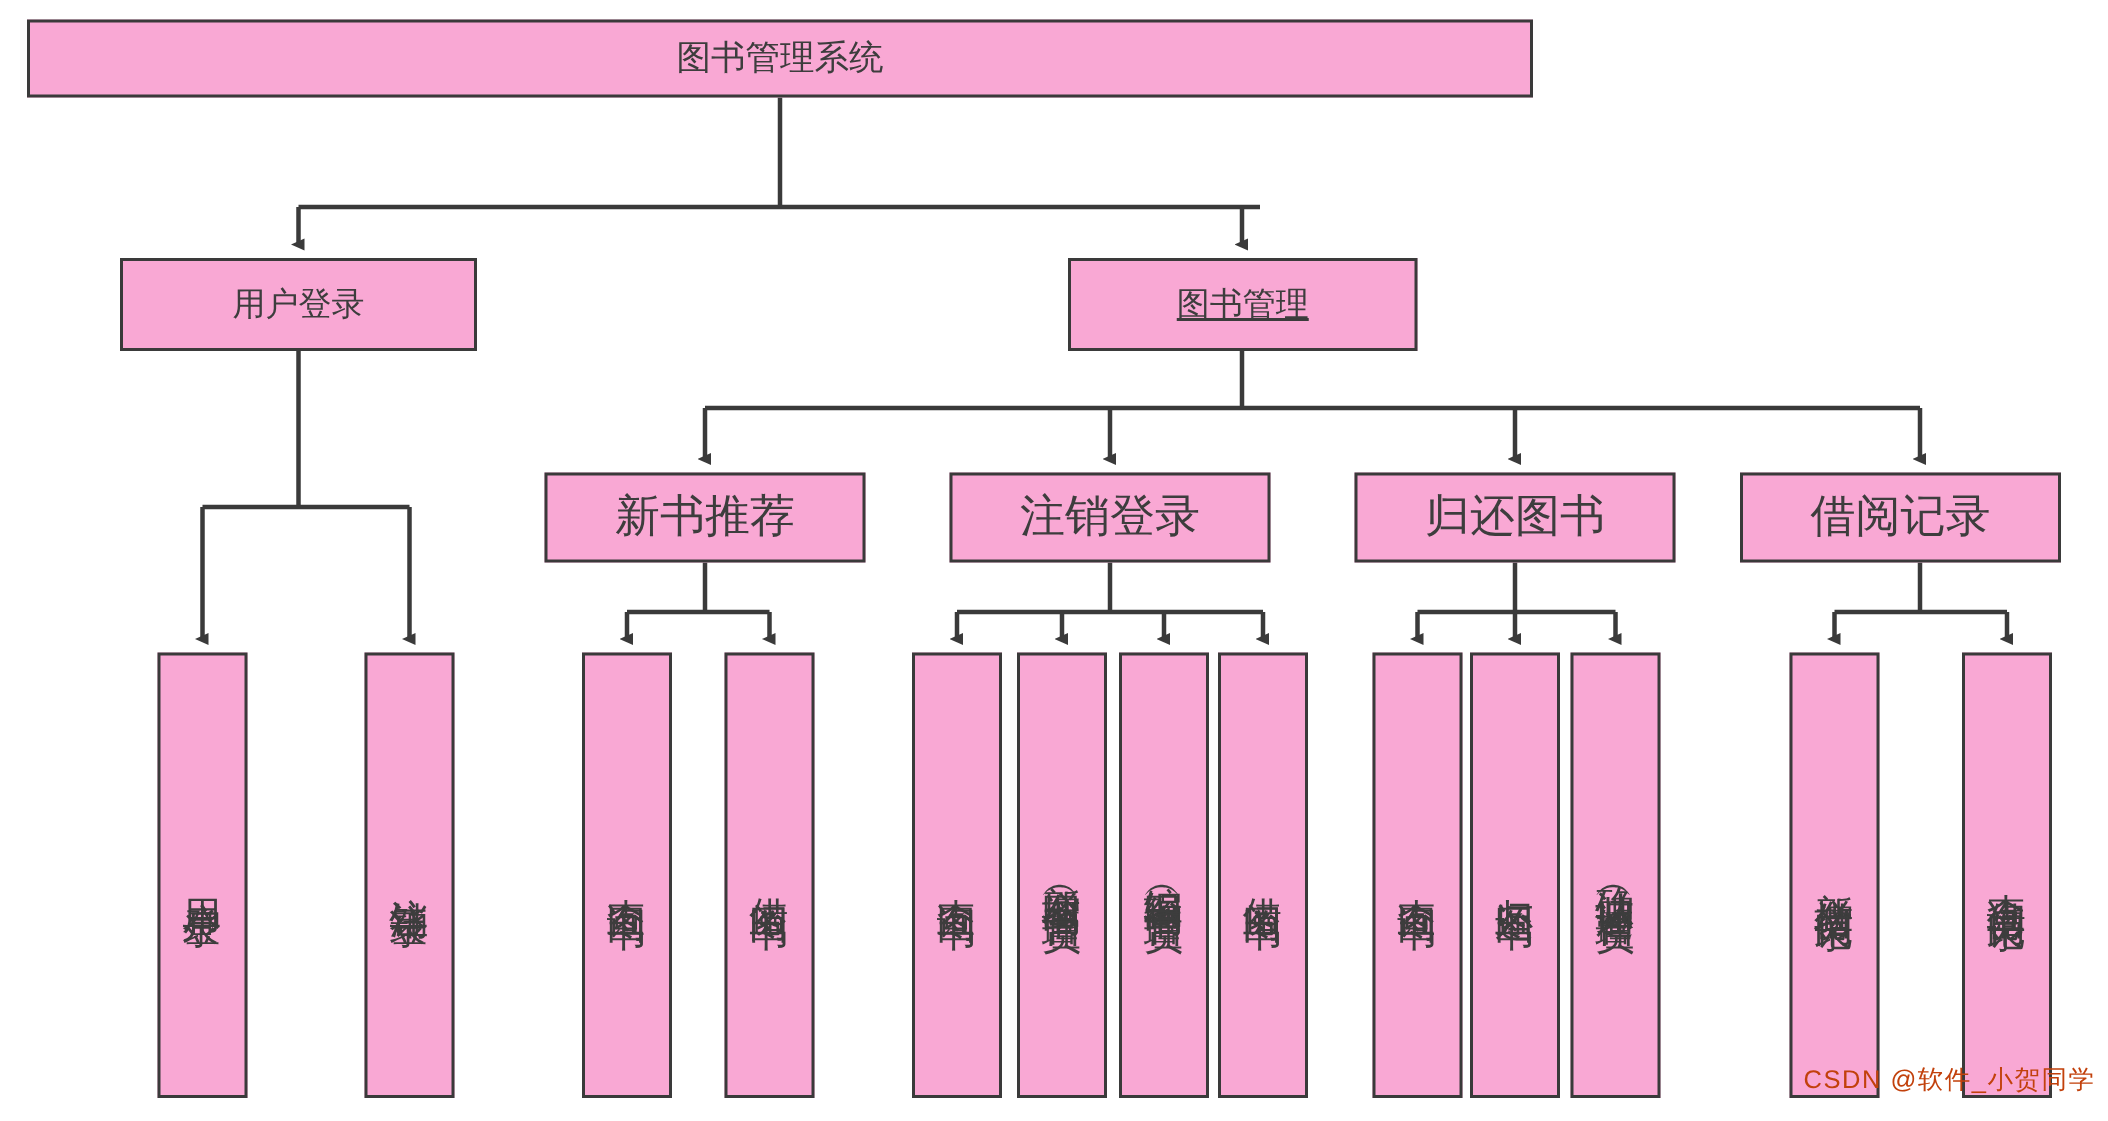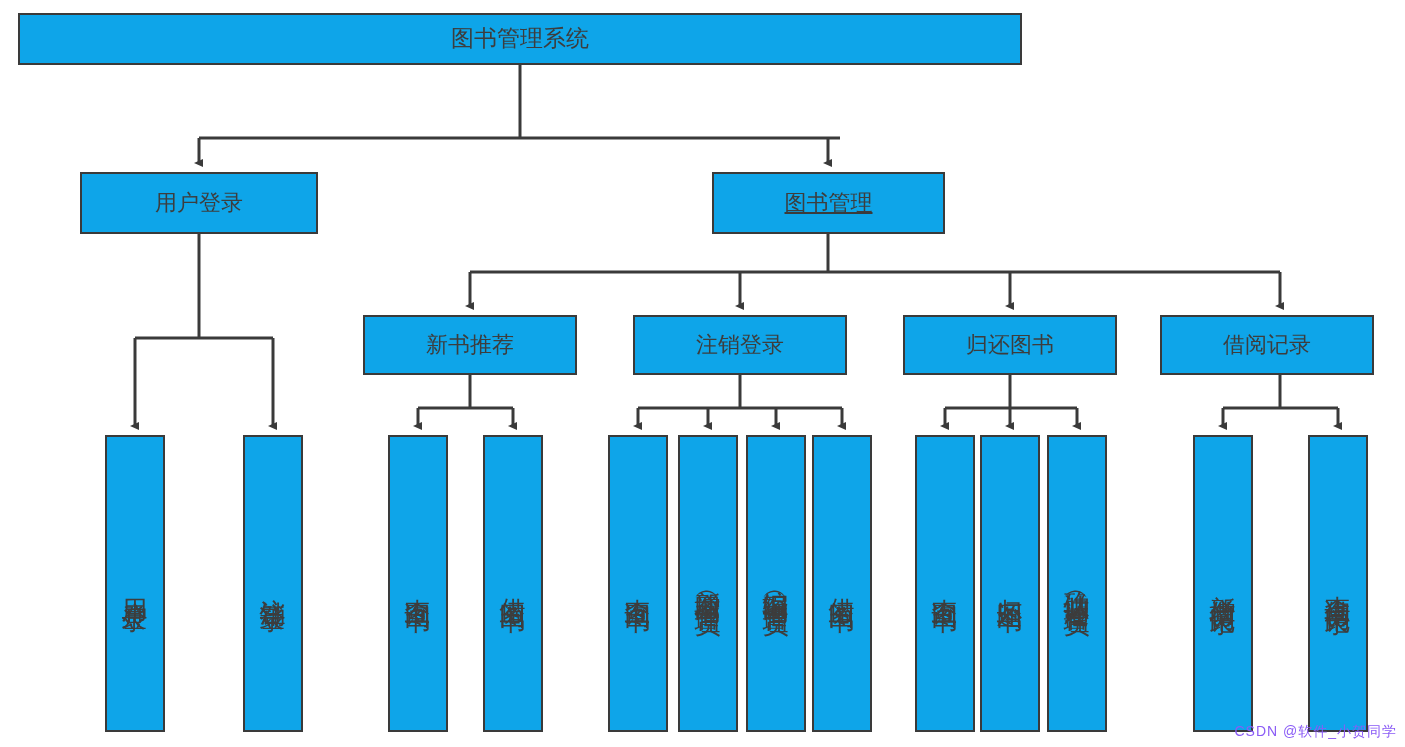--- a/index.html
+++ b/index.html
@@ -8,59 +8,59 @@
     background:#ffffff;
     font-family:"Liberation Sans","DejaVu Sans",sans-serif;
     overflow:hidden;
   }
   #stage{position:relative;width:1405px;height:747px;}
   svg#edges{position:absolute;left:0;top:0;width:1405px;height:747px;}
 
   .node{
     position:absolute;
     box-sizing:border-box;
-    background:#0ea5e9;
+    background:#f9a8d4;
     border:2px solid #3a3a3a;
     display:flex;
     align-items:center;
     justify-content:center;
     color:#3b3b3b;
   }
   .node .lbl{
     display:block;
     text-align:center;
     line-height:1.18;
     color:#3d3d3d;
     white-space:nowrap;
   }
   .node.root .lbl{font-size:23px;}
   .node.l1 .lbl{font-size:22px;}
-  .node.l2 .lbl{font-size:22px;}
+  .node.l2 .lbl{font-size:30px;}
 
   .node.leaf{
     align-items:center;
     justify-content:center;
     padding:4px 2px;
   }
   .node.leaf .lbl{
     writing-mode:vertical-rl;
     text-orientation:upright;
     font-size:26px;
     letter-spacing:3px;
     line-height:1;
     white-space:normal;
     max-height:282px;
   }
 
   .watermark{
     position:absolute;
     right:8px;
-    bottom:6px;
-    font-size:14px;
-    color:#8b5cf6;
+    bottom:16px;
+    font-size:17px;
+    color:#c2410c;
     letter-spacing:1px;
     white-space:nowrap;
     pointer-events:none;
   }
 </style>
 </head>
 <body>
 
 <div id="stage">
 

